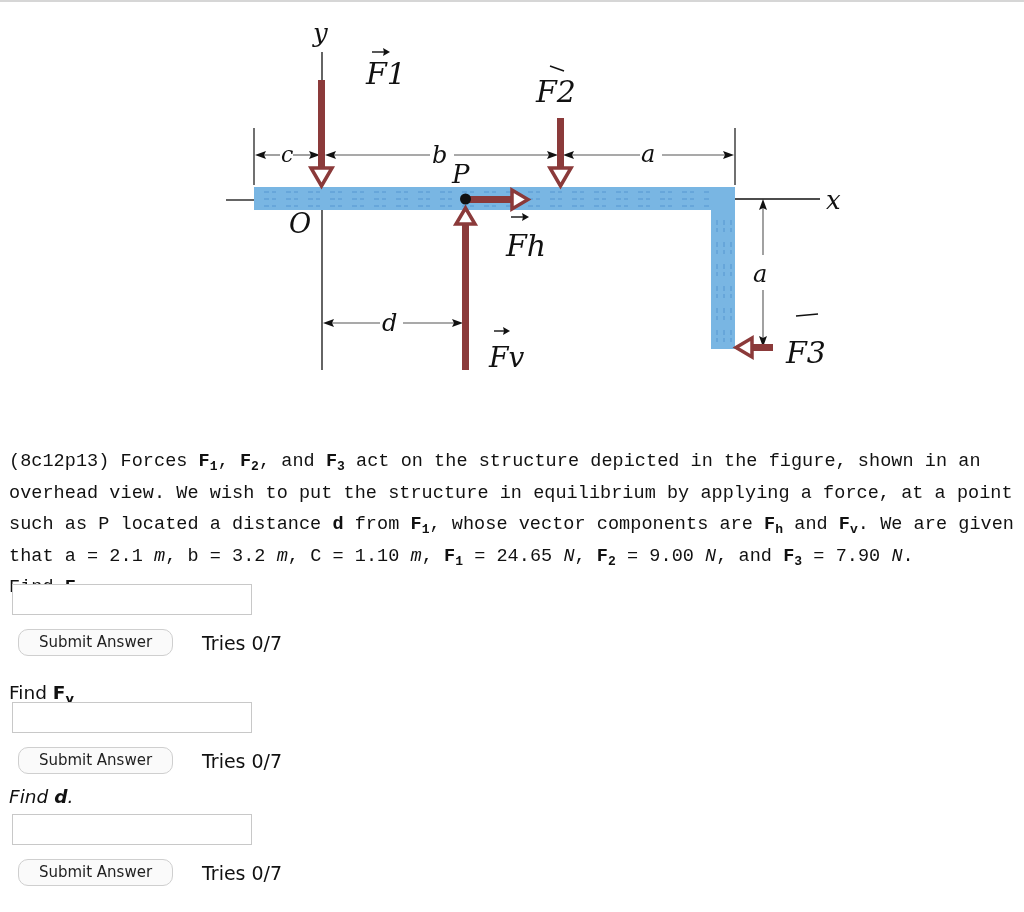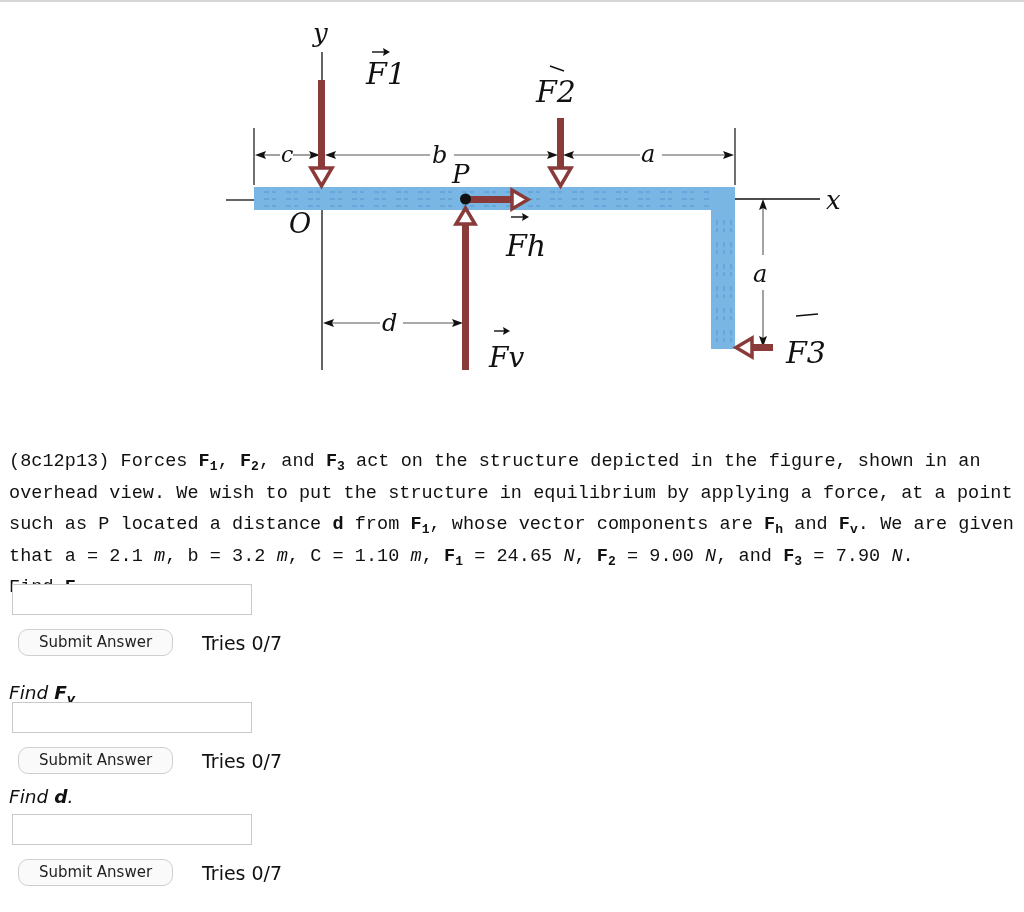--- a/index.html
+++ b/index.html
@@ -145,21 +145,21 @@
   </svg>
 </div>
 
 <div class="problem"><span>(8c12p13)</span> <span>Forces </span><b><span>F</span><sub>1</sub></b><span>, </span><b><span>F</span><sub>2</sub></b><span>, and </span><b><span>F</span><sub>3</sub></b><span> act on the structure depicted in the figure, shown in an overhead view. We wish to put the structure in equilibrium by applying a force, at a point such as P located a distance </span><b>d</b><span> from </span><b><span>F</span><sub>1</sub></b><span>, whose vector components are </span><b><span>F</span><sub>h</sub></b><span> and </span><b><span>F</span><sub>v</sub></b><span>. We are given that a = 2.1 </span><i>m</i><span>, b = 3.2 </span><i>m</i><span>, C = 1.10 </span><i>m</i><span>, </span><b><span>F</span><sub>1</sub></b><span> = </span><span>24.65 </span><i>N</i><span>, </span><b><span>F</span><sub>2</sub></b><span> = </span><span>9.00 </span><i>N</i><span>, and </span><b><span>F</span><sub>3</sub></b><span> = </span><span>7.90 </span><i>N</i><span>.</span>
 <br><span><span>Find </span><b><span>F</span><sub>h</sub></b><span>.</span></span></div>
 
 <input class="answer-input" style="top: 584px;" type="text" value="">
 <button class="submit-button" style="top:629px;">Submit Answer</button>
 <span class="tries" style="top:632px;">Tries 0/7</span>
 
-<div class="question" style="top:682px;font-style:italic;"><span>Find </span><b><span>F</span><sub>v</sub></b><span></span></div>
+<div class="question" style="top:682px;"><span>Find </span><b><span>F</span><sub>v</sub></b><span></span></div>
 <input class="answer-input" style="top: 702px;" type="text" value="">
 <button class="submit-button" style="top:747px;">Submit Answer</button>
 <span class="tries" style="top:750px;">Tries 0/7</span>
 
 <div class="question" style="top:786px;font-style:italic;"><span>Find </span><b>d</b><span>.</span></div>
 <input class="answer-input" style="top: 814px;" type="text" value="">
 <button class="submit-button" style="top:859px;">Submit Answer</button>
 <span class="tries" style="top:862px;">Tries 0/7</span>
 
 </body></html>

